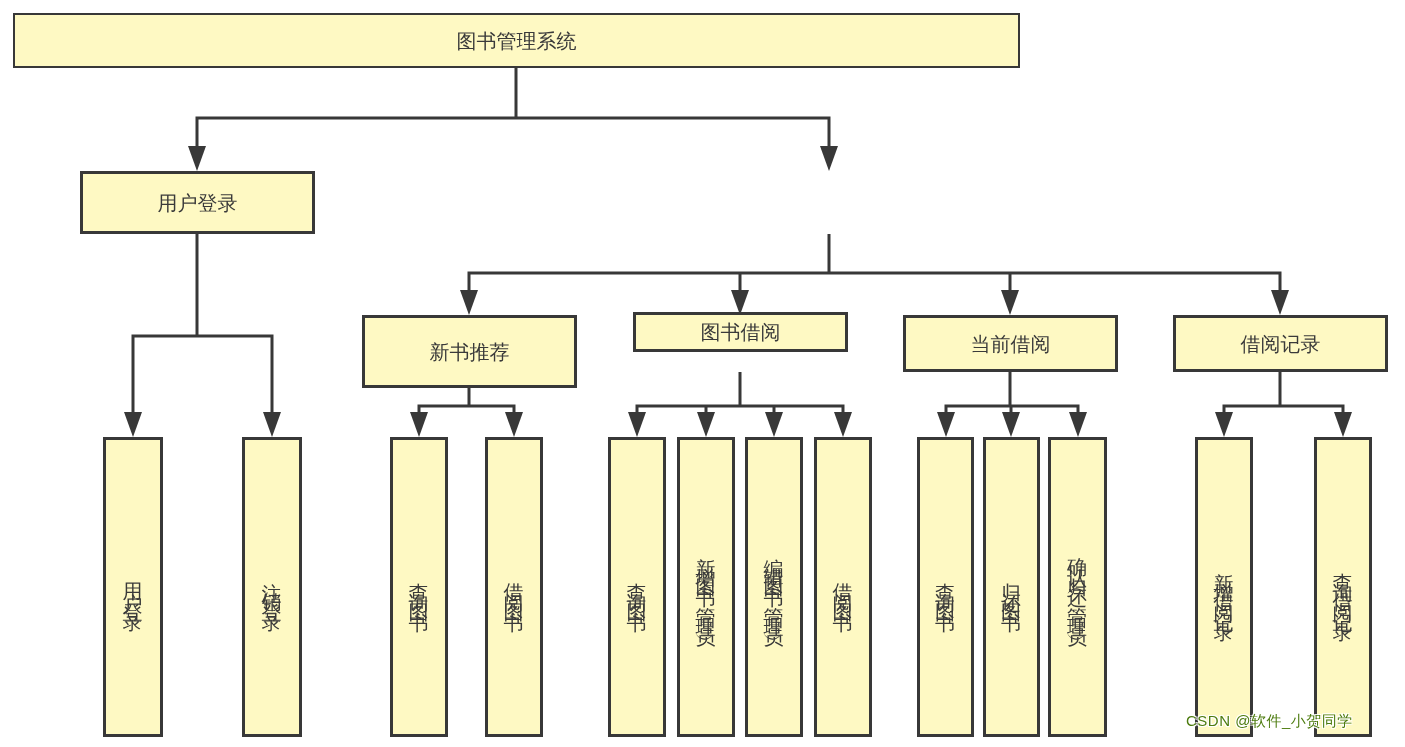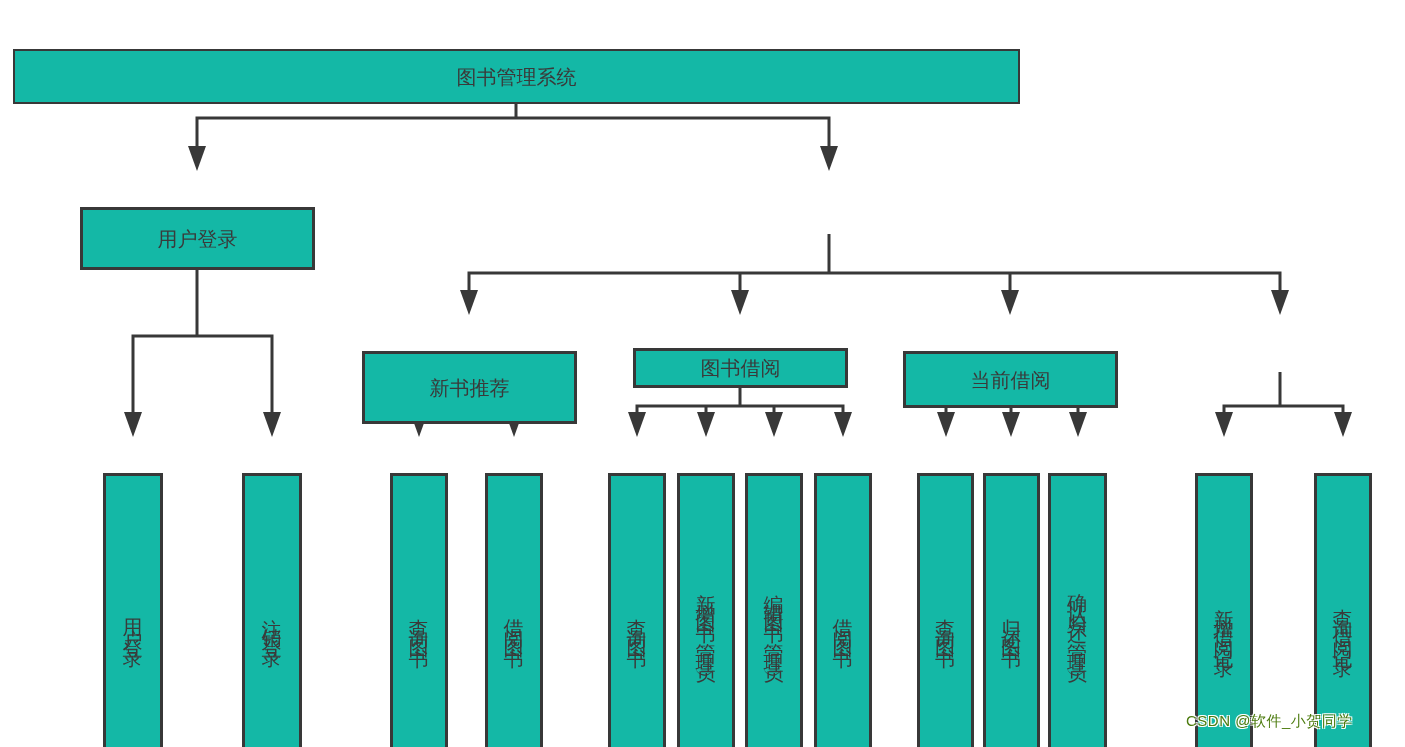--- a/index.html
+++ b/index.html
@@ -16,29 +16,28 @@
     background:var(--bg);
     overflow:hidden;
   }
   svg.connectors{position:absolute;left:0;top:0;width:1405px;height:747px;}
   svg.connectors path{stroke:var(--line);stroke-width:3;fill:none;}
   svg.connectors polygon{fill:var(--line);stroke:none;}
 
   .node{
     position:absolute;
     box-sizing:border-box;
-    background:#14b8a6;
+    background:#fef9c3;
     border:3px solid var(--line);
     display:flex;
     align-items:center;
     justify-content:center;
     color:var(--text);
     font-size:20px;
     line-height:1;
-    margin-top:36px;
   }
   .node.root{border-width:2px;}
   .leaf{
     writing-mode:vertical-rl;
     text-orientation:mixed;
     letter-spacing:10px;
     font-size:20px;
   }
   .watermark{
     position:absolute;
@@ -106,20 +105,21 @@
     </g>
   </svg>
 
   <div class="node root" style="left:13px;top:13px;width:1007px;height:55px;">图书管理系统</div>
 
   <div class="node" style="left:80px;top:171px;width:235px;height:63px;">用户登录</div>
 
   <div class="node" style="left:362px;top:315px;width:215px;height:73px;">新书推荐</div>
   <div class="node" style="left:633px;top:312px;width:215px;height:40px;">图书借阅</div>
   <div class="node" style="left:903px;top:315px;width:215px;height:57px;">当前借阅</div>
+  <div class="node" style="left:1173px;top:315px;width:215px;height:57px;">借阅记录</div>
 
   <div class="node leaf" style="left:103px;top:437px;width:60px;height:300px;">用户登录</div>
   <div class="node leaf" style="left:242px;top:437px;width:60px;height:300px;">注销登录</div>
 
   <div class="node leaf" style="left:390px;top:437px;width:58px;height:300px;">查询图书</div>
   <div class="node leaf" style="left:485px;top:437px;width:58px;height:300px;">借阅图书</div>
 
   <div class="node leaf" style="left:608px;top:437px;width:58px;height:300px;">查询图书</div>
   <div class="node leaf" style="left:677px;top:437px;width:58px;height:300px;">新增图书（管理员）</div>
   <div class="node leaf" style="left:745px;top:437px;width:58px;height:300px;">编辑图书（管理员）</div>

